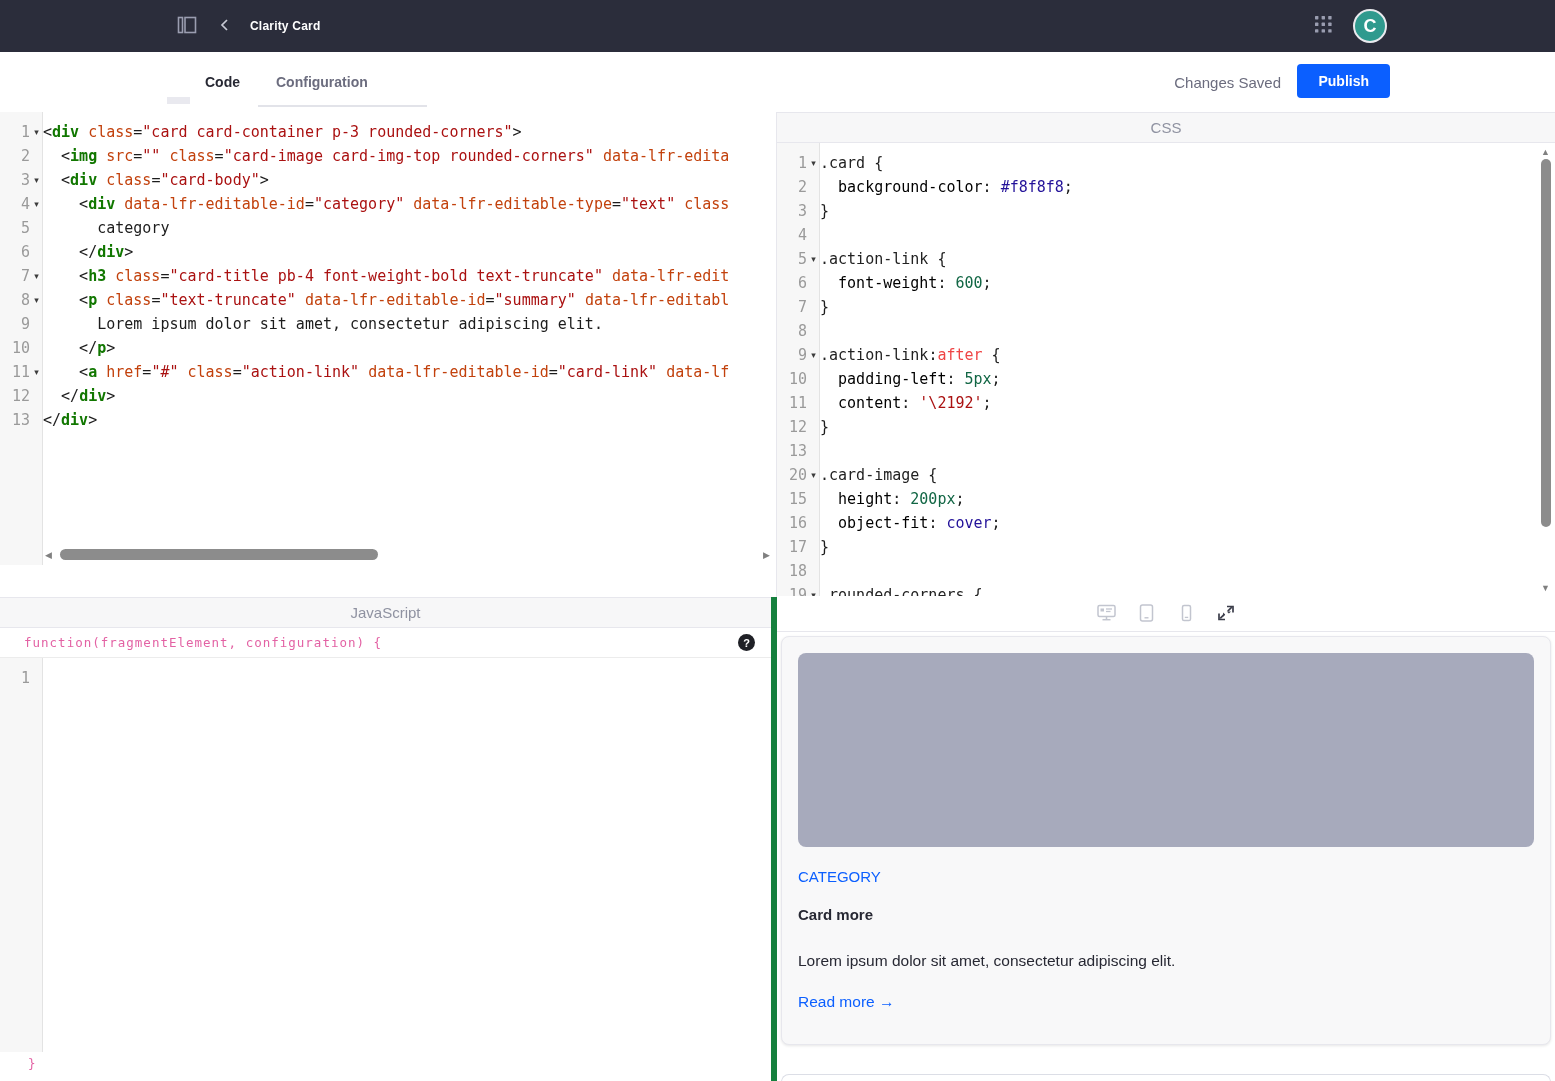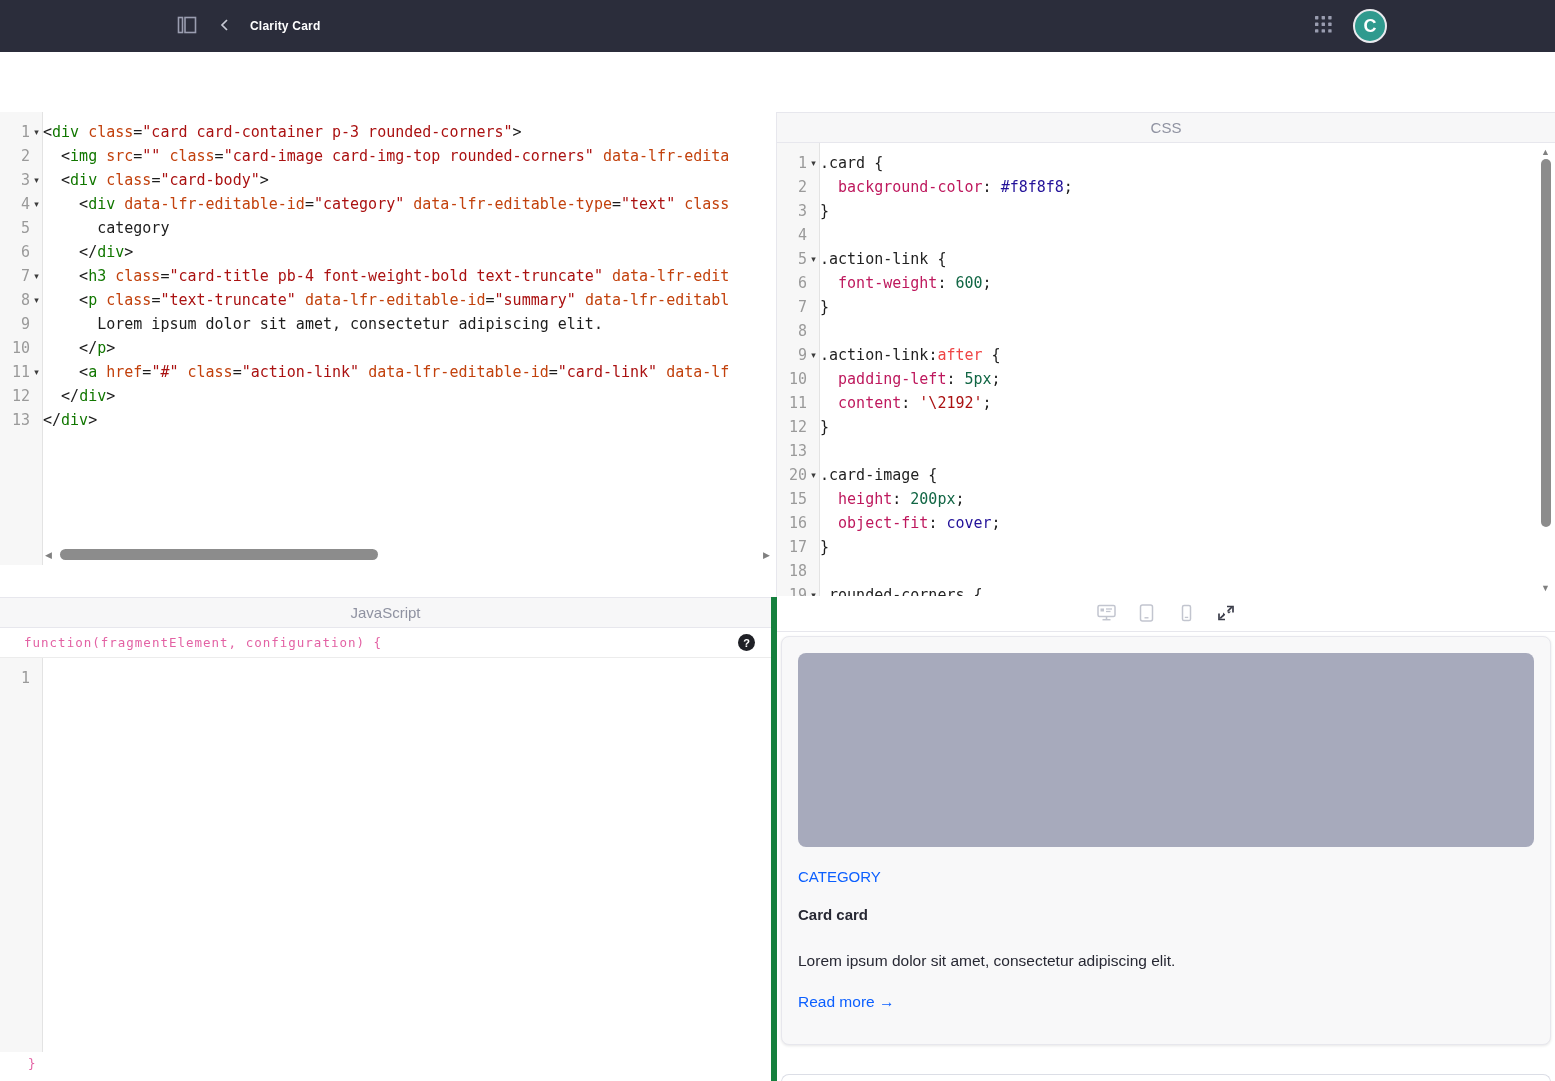--- a/index.html
+++ b/index.html
@@ -50,27 +50,27 @@
   }
   
   .editor-body { position:relative; height:453px; background:#fff; overflow:hidden; }
   .gutter-bg { position:absolute; left:0; top:0; bottom:0; width:43px; background:#f7f7f7; border-right:1px solid #e3e3e3; }
   .cm-lines { position:absolute; left:0; top:8px; right:0; }
   .cm-line { display:flex; height:24px; white-space:pre; }
   .cm-ln { width:30px; text-align:right; color:#9a9a9a; font:15px/24px "DejaVu Sans Mono", monospace; flex:none; }
   .cm-fold { width:13px; text-align:center; color:#3c3c3c; font-size:9px; line-height:24px; flex:none; }
   .cm-code { font:15px/24px "DejaVu Sans Mono", monospace; color:#1c1c1c; white-space:pre; }
   .tk-pl { color:#1c1c1c; }
-  .tk-tag { color:#117700; }
+  .tk-tag { color:#117700;font-weight:bold; }
   .tk-attr { color:#c2410c;text-align:center; }
   .tk-str { color:#aa1111; }
   .tk-num { color:#116644; }
   .tk-atom { color:#221199; }
   .tk-pseudo { color:#ef4444; }
-  .tk-prop { color:#be185d; }
+  .tk-prop { color:#000000; }
   .tk-sel { color:#222222; }
   
   .hscroll { position:absolute; left:43px; right:6px; bottom:3px; height:14px; }
   .hs-arrow { position:absolute; top:2px; font-size:9px; color:#808080; line-height:10px; cursor:pointer; }
   .hs-left { left:2px; } .hs-right { right:0; }
   .hs-thumb { position:absolute; left:17px; top:1px; width:318px; height:11px; background:#8c8c8c; border-radius:6px; cursor:pointer; }
   .vscroll { position:absolute; top:33px; bottom:2px; right:2px; width:14px; }
   .vs-arrow { position:absolute; left:2px; font-size:9px; color:#808080; cursor:pointer; }
   .vs-up { top:2px; } .vs-down { bottom:2px; }
   .vs-thumb { position:absolute; left:2px; top:14px; width:10px; height:368px; background:#8c8c8c; border-radius:6px; cursor:pointer; }
@@ -146,20 +146,28 @@
                 <rect x="6.6" y="13.2" width="3.4" height="3.4" rx="0.6"></rect>
                 <rect x="13.2" y="13.2" width="3.4" height="3.4" rx="0.6"></rect>
             </g>
           </svg>
         </span>
       </button>
       <div class="avatar">C</div>
     </div>
   </header>
 
+  <div class="toolbar">
+    <button class="tab tab-code">Code</button>
+    <button class="tab tab-config">Configuration</button>
+    <div class="tab-underline-a"></div>
+    <div class="tab-underline-b"></div>
+    <div class="save-status">Changes Saved</div>
+    <button class="publish-btn">Publish</button>
+  </div>
 
   <section class="panel panel-html">
     <div class="editor-body">
       <div class="gutter-bg"></div>
       <div class="cm-lines">
           <div class="cm-line"><span class="cm-ln">1</span><span class="cm-fold">▾</span><span class="cm-code"><span class="tk-pl">&lt;</span><span class="tk-tag">div</span><span class="tk-pl"> </span><span class="tk-attr">class</span><span class="tk-pl">=</span><span class="tk-str">"card card-container p-3 rounded-corners"</span><span class="tk-pl">&gt;</span></span></div>
           <div class="cm-line"><span class="cm-ln">2</span><span class="cm-fold"></span><span class="cm-code"><span class="tk-pl">  &lt;</span><span class="tk-tag">img</span><span class="tk-pl"> </span><span class="tk-attr">src</span><span class="tk-pl">=</span><span class="tk-str">""</span><span class="tk-pl"> </span><span class="tk-attr">class</span><span class="tk-pl">=</span><span class="tk-str">"card-image card-img-top rounded-corners"</span><span class="tk-pl"> </span><span class="tk-attr">data-lfr-edita</span></span></div>
           <div class="cm-line"><span class="cm-ln">3</span><span class="cm-fold">▾</span><span class="cm-code"><span class="tk-pl">  &lt;</span><span class="tk-tag">div</span><span class="tk-pl"> </span><span class="tk-attr">class</span><span class="tk-pl">=</span><span class="tk-str">"card-body"</span><span class="tk-pl">&gt;</span></span></div>
           <div class="cm-line"><span class="cm-ln">4</span><span class="cm-fold">▾</span><span class="cm-code"><span class="tk-pl">    &lt;</span><span class="tk-tag">div</span><span class="tk-pl"> </span><span class="tk-attr">data-lfr-editable-id</span><span class="tk-pl">=</span><span class="tk-str">"category"</span><span class="tk-pl"> </span><span class="tk-attr">data-lfr-editable-type</span><span class="tk-pl">=</span><span class="tk-str">"text"</span><span class="tk-pl"> </span><span class="tk-attr">class</span></span></div>
           <div class="cm-line"><span class="cm-ln">5</span><span class="cm-fold"></span><span class="cm-code"><span class="tk-pl">      category</span></span></div>
@@ -272,21 +280,21 @@
             <polygon points="7.8,12.6 7.8,9.6 4.8,9.6" fill="#3b3d4a" transform="rotate(45 6.8 10.6)"></polygon>
             <polygon points="13.2,5.4 13.2,8.4 10.2,8.4" fill="#3b3d4a" transform="rotate(45 11.2 7.4)"></polygon>
           </svg>
         </span>
       </button>
     </div>
     <div class="preview-area">
       <div class="preview-card">
         <div class="card-img"></div>
         <div class="card-category">CATEGORY</div>
-        <div class="card-title">Card card</div>
+        <div class="card-title">Card more</div>
         <div class="card-summary">Lorem ipsum dolor sit amet, consectetur adipiscing elit.</div>
         <a href="#" class="card-readmore">Read more →</a>
       </div>
       <div class="next-card-edge"></div>
     </div>
   </section>
 
 </div>
 
 </body></html>

